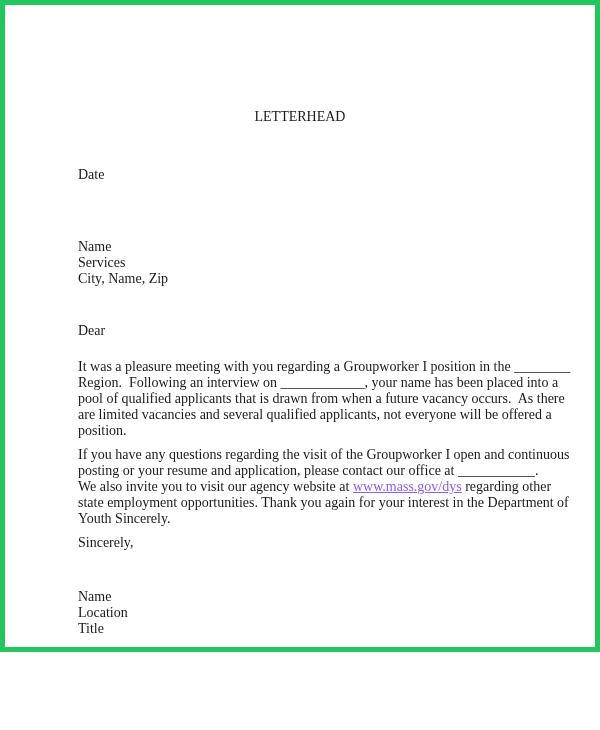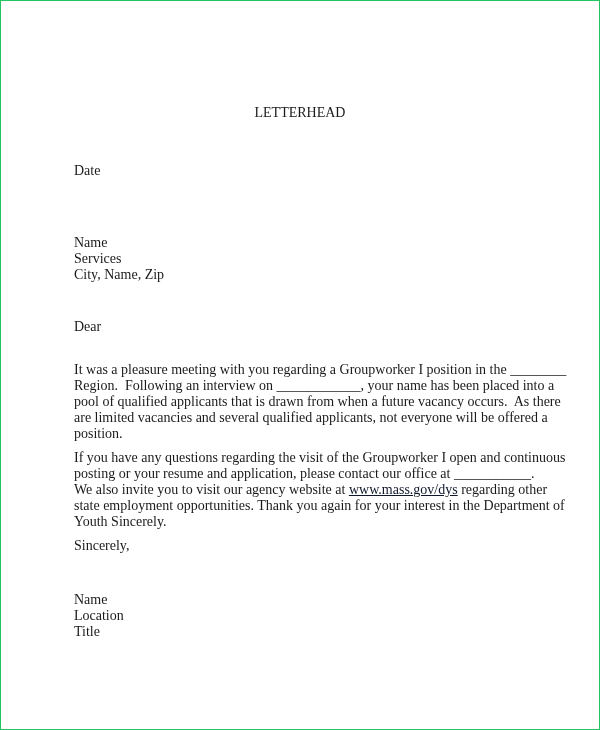--- a/index.html
+++ b/index.html
@@ -2,49 +2,49 @@
 <html><head>
 <meta charset="utf-8">
 <style>
   html, body {
     margin: 0;
     padding: 0;
     background: #ffffff;
   }
   .page {
     width: 600px;
-    height: 730px;
+    height: 652px;
     box-sizing: border-box;
-    border: 1px solid #22c55e;
+    border: 5px solid #22c55e;
     background: #ffffff;
     font-family: "Liberation Serif", "DejaVu Serif", serif;
     font-size: 14px;
     line-height: 16px;
     color: #1a1a1a;
     padding: 104px 56px 0 73px;
     overflow: hidden;
   }
   .line {
     white-space: pre;
   }
   .letterhead {
     margin-left: -73px;
     margin-right: -56px;
     text-align: center;
     white-space: pre;
   }
   .date-line { margin-top: 42px; }
   .recipient-block { margin-top: 56px; }
   .salutation-line { margin-top: 36px; }
-  .paragraph-1 { margin-top: 27px; }
+  .paragraph-1 { margin-top: 20px; }
   .paragraph-2 { margin-top: 8px; }
   .closing-line { margin-top: 8px; }
   .signature-block { margin-top: 38px; }
   .weblink {
-    color: #0f172a;
+    color: #8b5cf6;
     text-decoration: underline;
     cursor: pointer;
   }
 </style>
 </head>
 <body>
 
 <div class="page">
 
   <div class="letterhead">LETTERHEAD</div>

